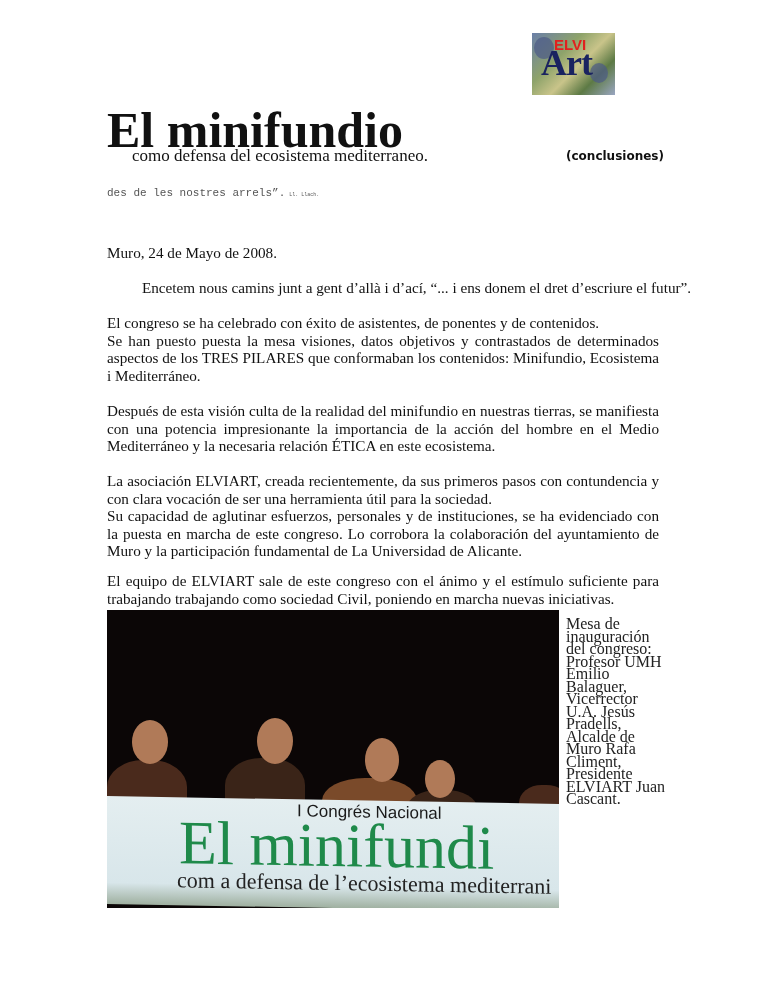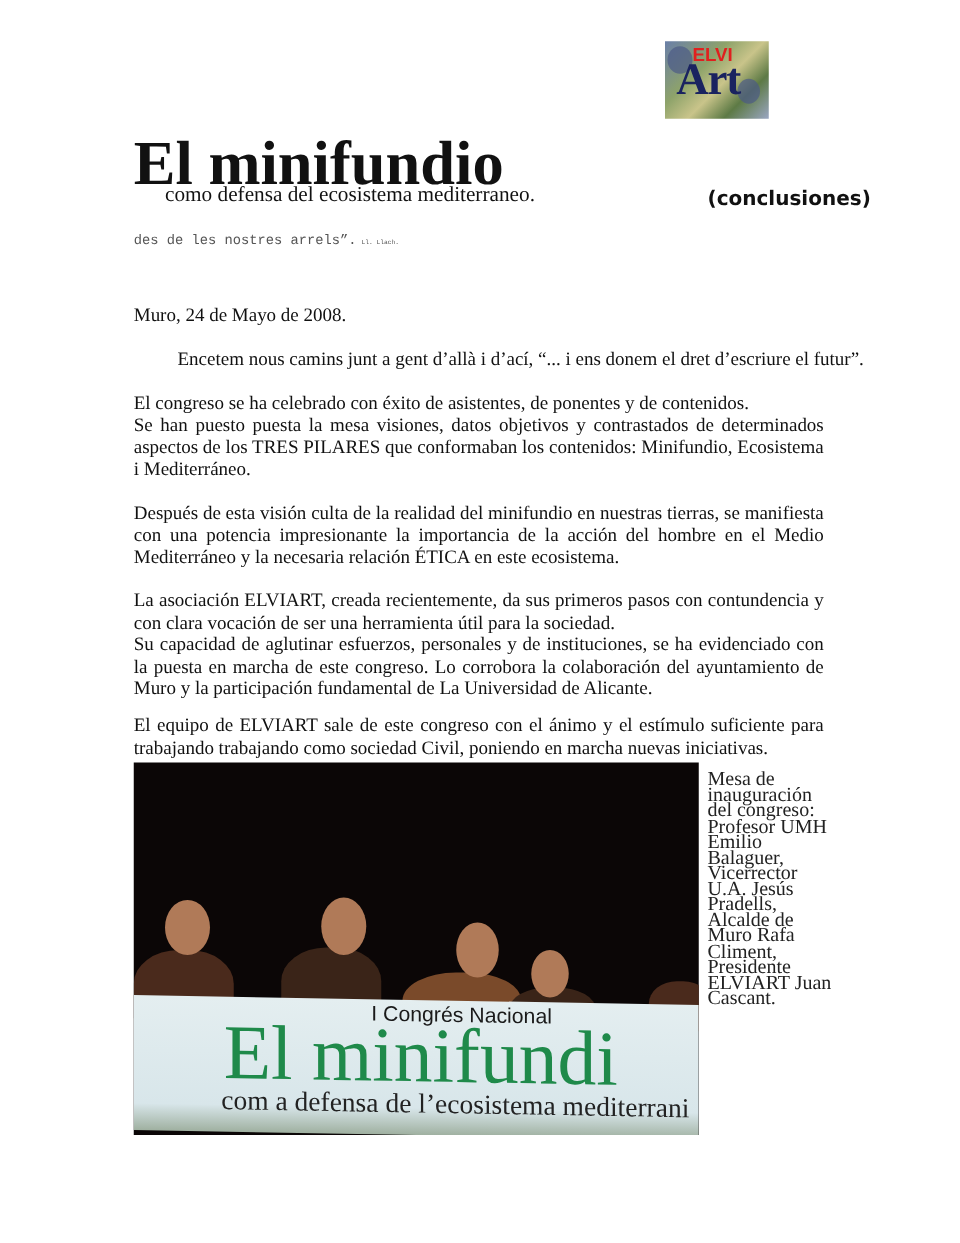--- a/index.html
+++ b/index.html
@@ -9,21 +9,21 @@
           background: linear-gradient(135deg, #6a7fa8 0%, #8ea36a 35%, #c9c48a 55%, #5d7a45 75%, #9aa6c2 100%);
           overflow: hidden; }
   .logo .g1 { position:absolute; border-radius:50%; background:#4b5a86; opacity:.7; }
   .logo .elvi { position: absolute; left: 22px; top: 4px; font-family: "Liberation Sans", sans-serif;
                 font-weight: bold; font-size: 15px; color: #e0201f; letter-spacing: 0; line-height: 1; }
   .logo .art { position: absolute; left: 9px; top: 12px; font-family: "Liberation Serif", serif;
                font-weight: bold; font-size: 36px; color: #1a2360; line-height: 1; letter-spacing: -1px; }
   .title { position: absolute; left: 107px; top: 105px; font-size: 50px; font-weight: bold; margin: 0; line-height: 1; }
   .subtitle { position: absolute; left: 92px; top: 146px; font-size: 17px; margin-left: 40px; }
   .conclusiones { position: absolute; left: 566px; top: 149px; font-family: "DejaVu Sans", sans-serif;
-                  font-weight: bold; font-size: 16px; }
+                  font-weight: bold; font-size: 12px; }
   .quote { position: absolute; left: 107px; top: 186px; font-family: "Liberation Mono", monospace;
            font-size: 11px; color: #555; line-height: 15px; }
   .quote .author { font-size: 5px; margin-left: 4px; }
   .body-text { position: absolute; left: 107px; width: 552px; font-size: 15.2px; line-height: 17.5px;
                text-align: justify; margin: 0; }
   .photo { position: absolute; left: 107px; top: 610px; width: 452px; height: 298px; background: #0b0606; overflow: hidden; }
   .photo .person { position: absolute; border-radius: 45% 45% 10% 10%; }
   .photo .head { position: absolute; border-radius: 50%; background: #b07a58; }
   .banner { position: absolute; left: 0; top: 190px; width: 452px; height: 108px;
             background: linear-gradient(180deg, #e4eef0 0%, #d8e6ea 80%, #9fb0a0 100%); transform: skewY(1deg); }

